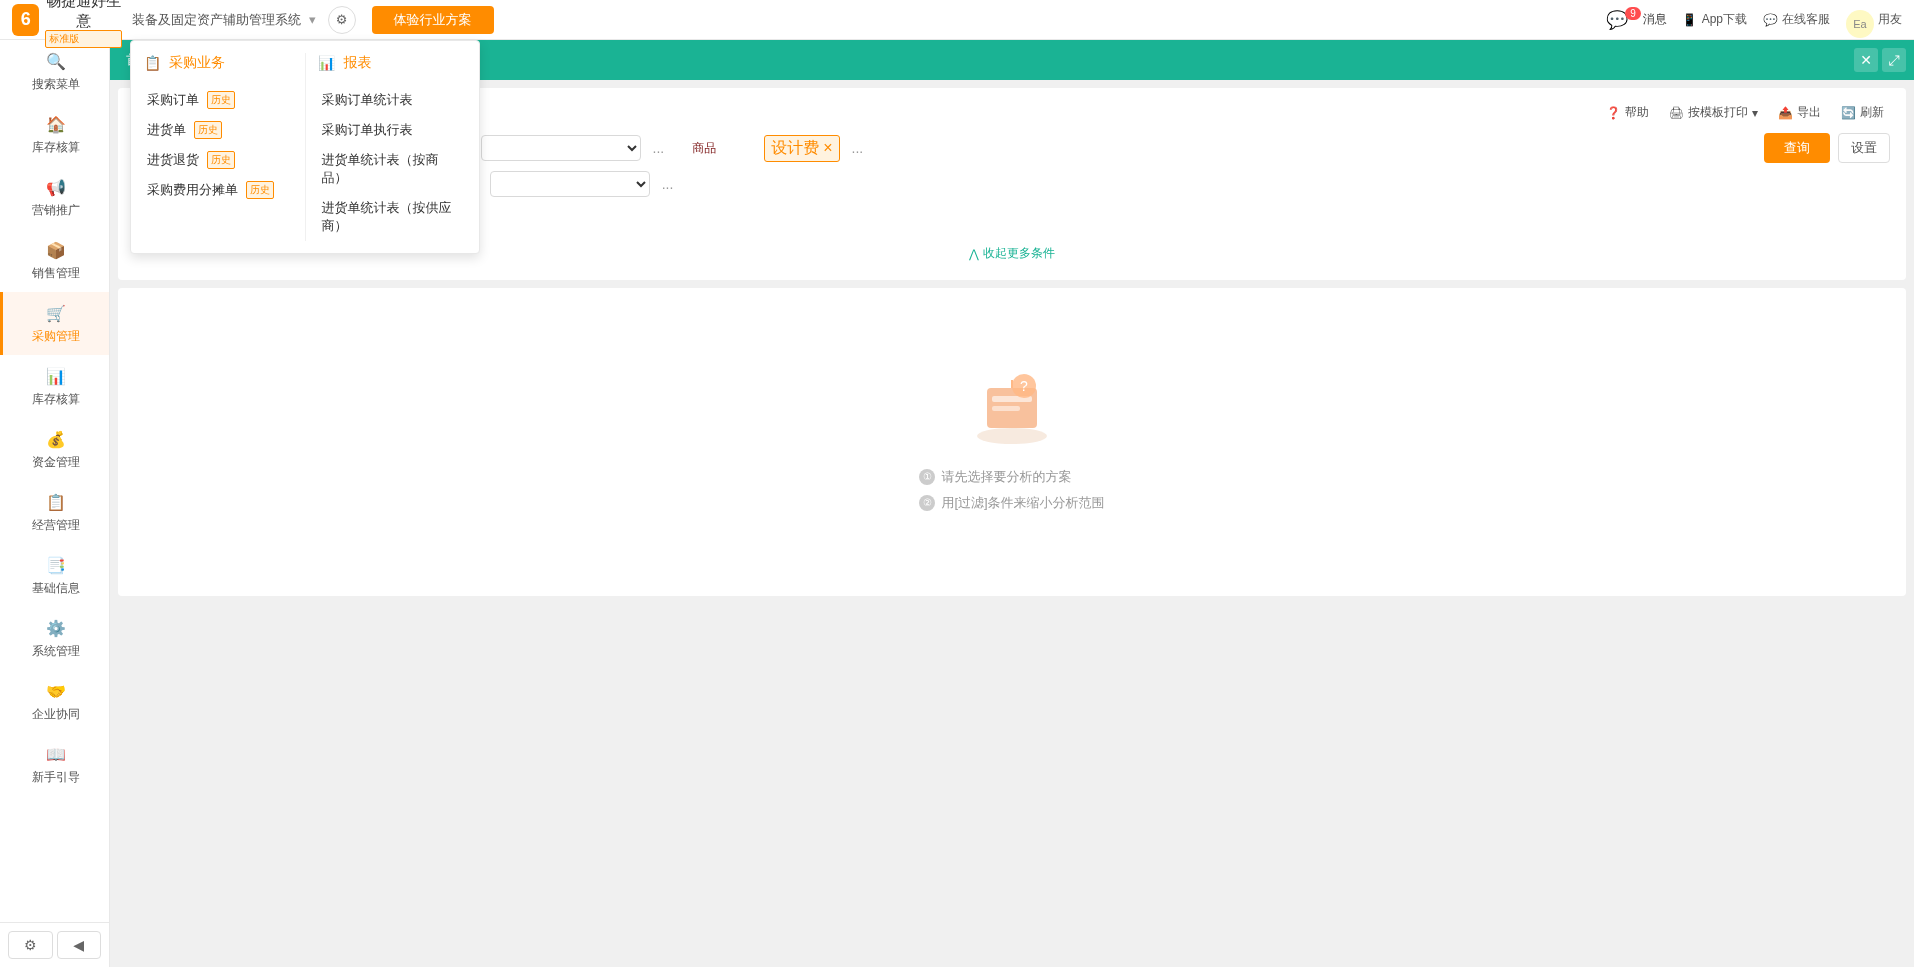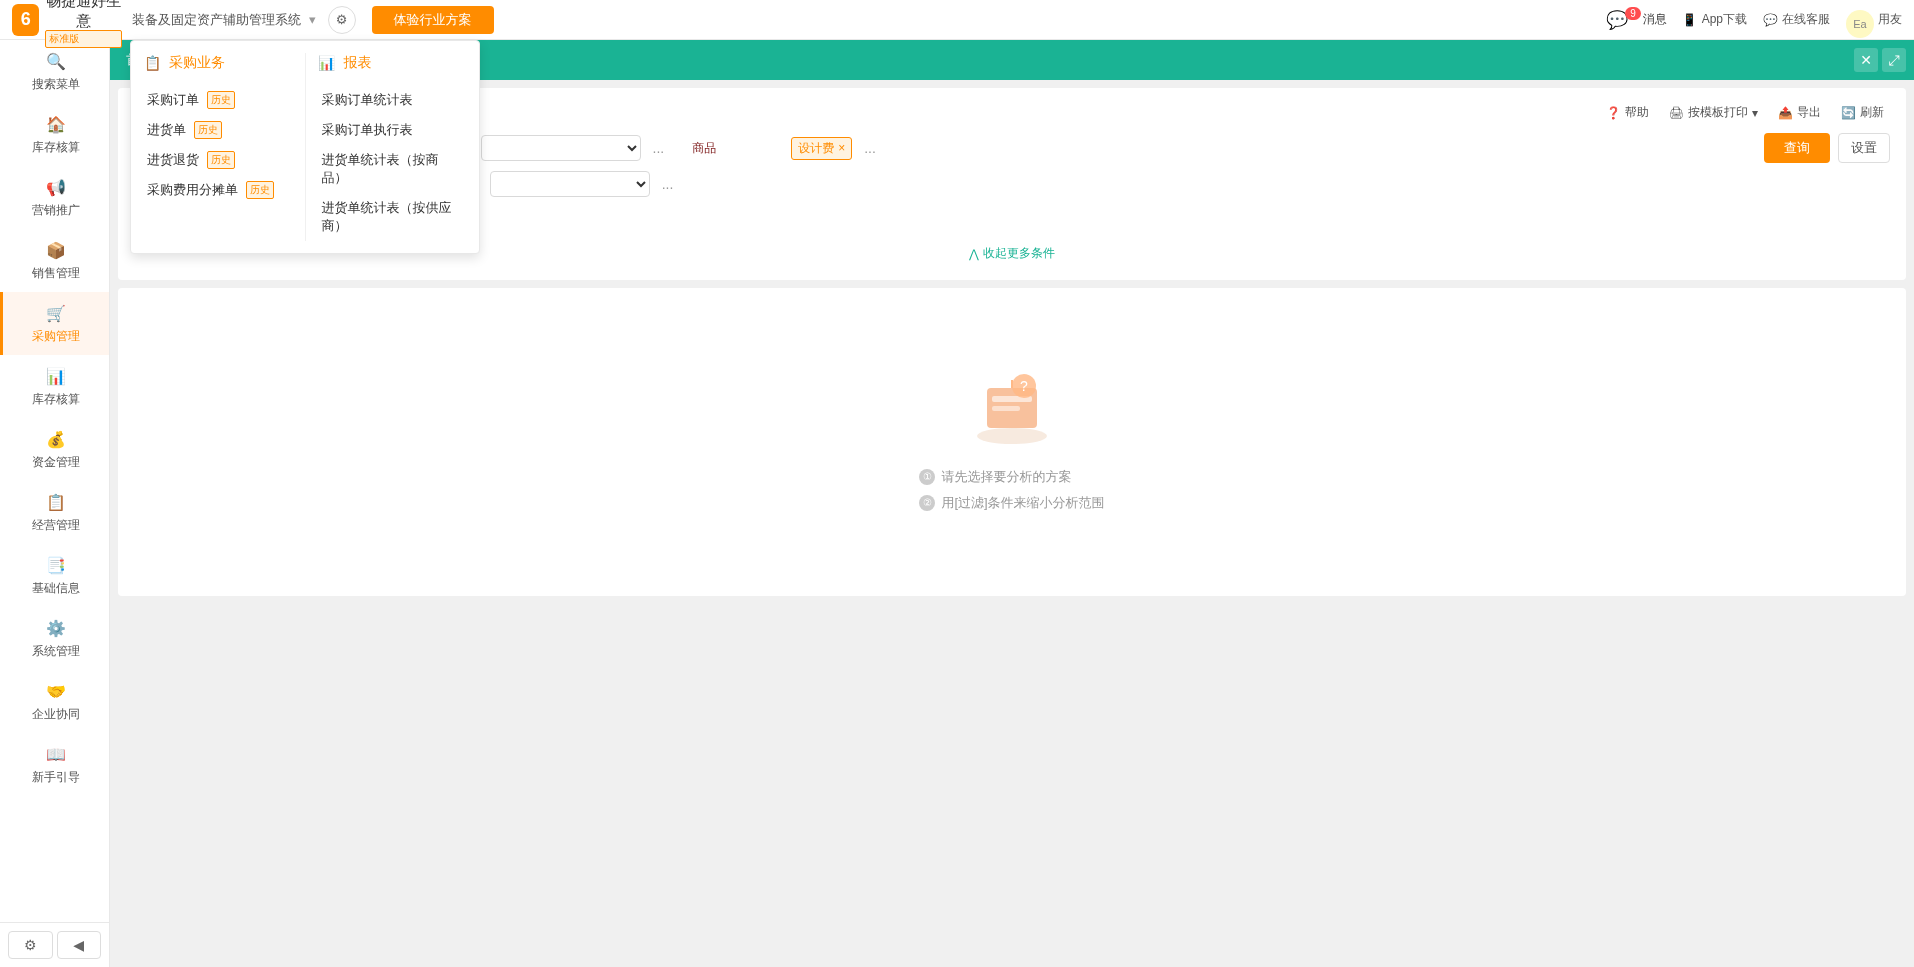--- a/index.html
+++ b/index.html
@@ -296,24 +296,23 @@
       color: #ff8c00;
       border-color: #ff8c00;
     }
     .tag-close {
       display: inline-flex;
       align-items: center;
       background: #fff3e0;
       border: 1px solid #ff8c00;
       border-radius: 3px;
       padding: 2px 6px;
-      font-size: 12px;
+      font-size: 16px;
       color: #ff8c00;
       gap: 4px;
-      margin-left: 27px;
     }
     .more-link {
       color: #1ab394;
       cursor: pointer;
       font-size: 12px;
     }
     .ellipsis-btn {
       color: #999;
       cursor: pointer;
       font-size: 14px;

